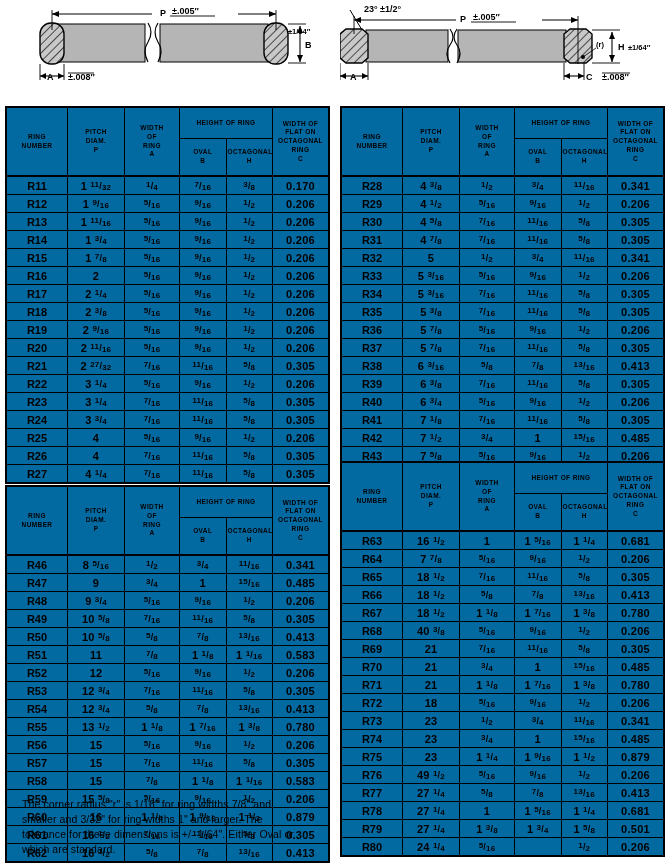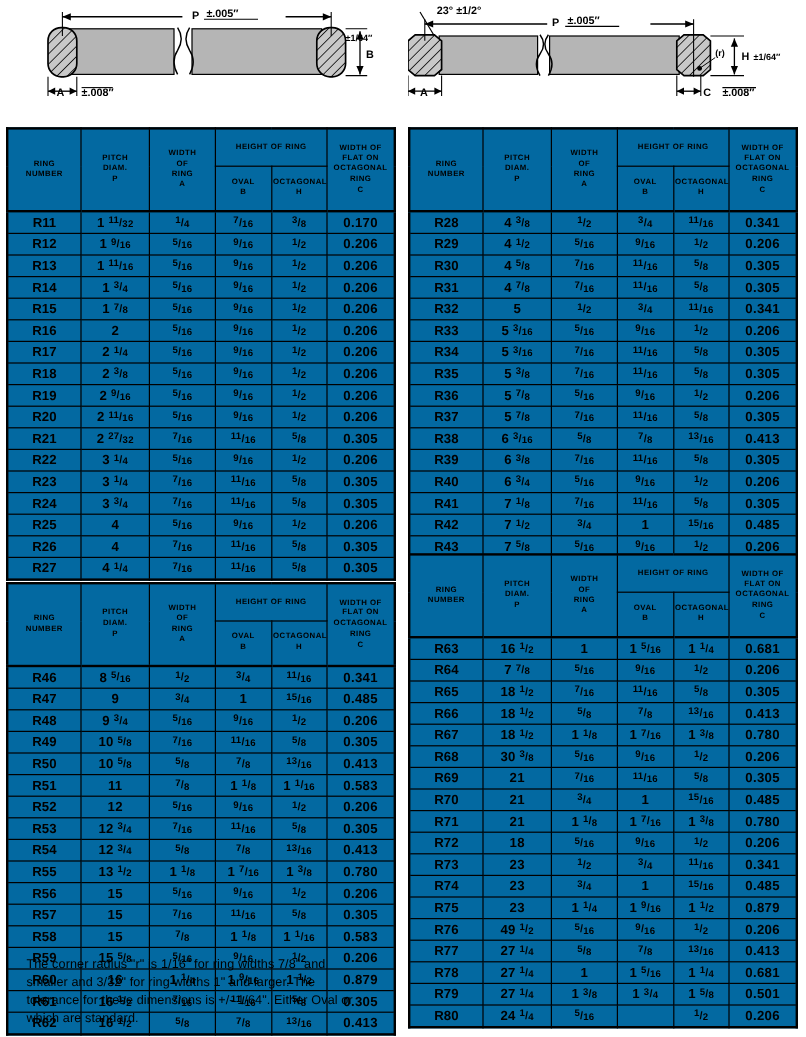--- a/index.html
+++ b/index.html
@@ -868,21 +868,21 @@
         <tr>
           <td class="cnum">R67</td>
           <td class="cfrac"><span class="mx"><span class="whole">18</span> <span class="fr"><span class="n">1</span><span class="s">/</span><span class="d">2</span></span></span></td>
           <td class="cfrac"><span class="mx"><span class="whole">1</span> <span class="fr"><span class="n">1</span><span class="s">/</span><span class="d">8</span></span></span></td>
           <td class="cfrac"><span class="mx"><span class="whole">1</span> <span class="fr"><span class="n">7</span><span class="s">/</span><span class="d">16</span></span></span></td>
           <td class="cfrac"><span class="mx"><span class="whole">1</span> <span class="fr"><span class="n">3</span><span class="s">/</span><span class="d">8</span></span></span></td>
           <td class="cflat">0.780</td>
         </tr>
         <tr>
           <td class="cnum">R68</td>
-          <td class="cfrac"><span class="mx"><span class="whole">30</span> <span class="fr"><span class="n">3</span><span class="s">/</span><span class="d">8</span></span></span></td>
+          <td class="cfrac"><span class="mx"><span class="whole">40</span> <span class="fr"><span class="n">3</span><span class="s">/</span><span class="d">8</span></span></span></td>
           <td class="cfrac"><span class="mx"><span class="fr"><span class="n">5</span><span class="s">/</span><span class="d">16</span></span></span></td>
           <td class="cfrac"><span class="mx"><span class="fr"><span class="n">9</span><span class="s">/</span><span class="d">16</span></span></span></td>
           <td class="cfrac"><span class="mx"><span class="fr"><span class="n">1</span><span class="s">/</span><span class="d">2</span></span></span></td>
           <td class="cflat">0.206</td>
         </tr>
         <tr>
           <td class="cnum">R69</td>
           <td class="cfrac"><span class="mx"><span class="whole">21</span></span></td>
           <td class="cfrac"><span class="mx"><span class="fr"><span class="n">7</span><span class="s">/</span><span class="d">16</span></span></span></td>
           <td class="cfrac"><span class="mx"><span class="fr"><span class="n">11</span><span class="s">/</span><span class="d">16</span></span></span></td>

